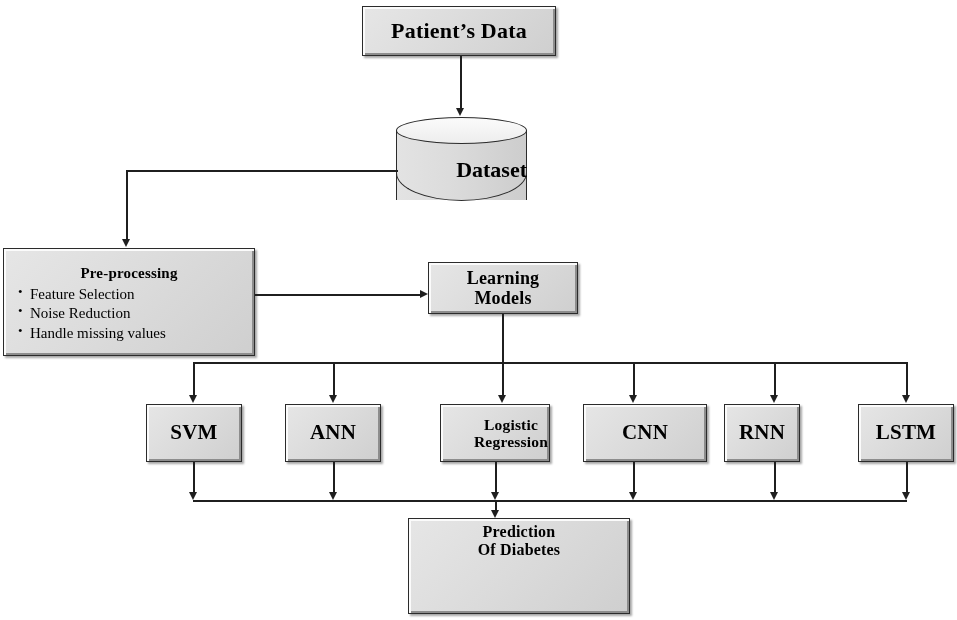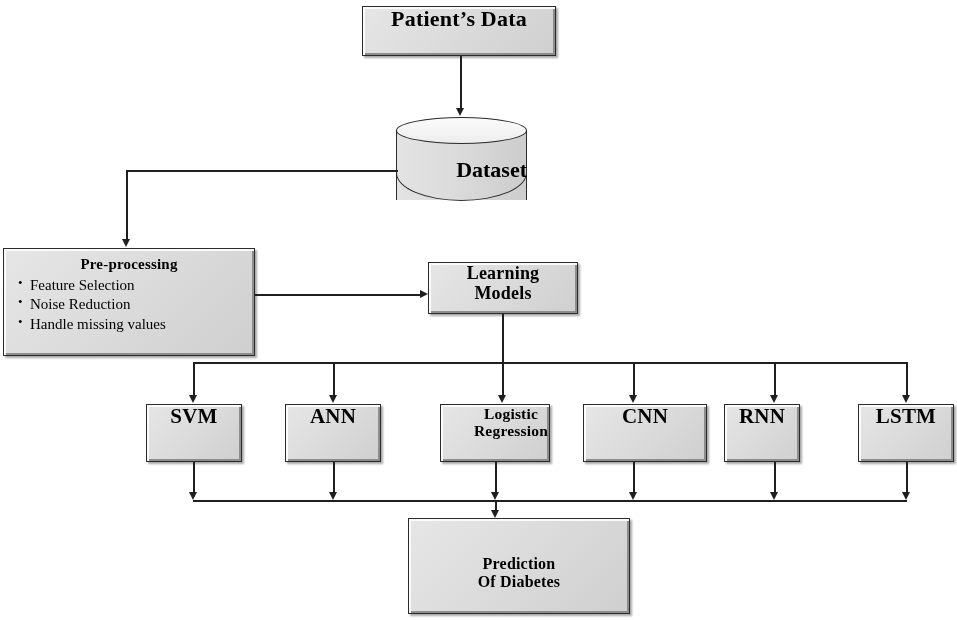--- a/index.html
+++ b/index.html
@@ -18,20 +18,21 @@
 
   
   .node {
     position: absolute;
     box-sizing: border-box;
     background: linear-gradient(135deg, #e6e6e6 0%, #dcdcdc 45%, #cfcfcf 100%);
     border: 1px solid #2b2b2b;
     display: flex;
     flex-direction: column;
     align-items: center;
+    justify-content: center;
     color: #000000;
     text-align: center;
     box-shadow:
       inset 2px 2px 0 #fbfbfb,
       inset -2px -2px 0 #8d8d8d,
       2px 2px 2px rgba(0,0,0,0.35);
   }
   .node .title {
     font-weight: bold;
     line-height: 1.12;
@@ -61,21 +62,21 @@
 
   
   #node-patient-data {
     left: 362px; top: 6px; width: 194px; height: 50px;
     font-size: 22px;
   }
   #node-preprocessing {
     left: 3px; top: 248px; width: 252px; height: 108px;
     font-size: 14.5px;
     justify-content: flex-start;
-    padding-top: 7px;
+    padding-top: 16px;
   }
   #node-preprocessing .title { font-size: 15px; margin-bottom: 2px; }
   #node-preprocessing .bullets { font-size: 15px; padding-left: 26px; }
 
   #node-learning-models {
     left: 428px; top: 262px; width: 150px; height: 52px;
     font-size: 18px;
   }
   .model-box {
     top: 404px; height: 58px;
@@ -84,22 +85,22 @@
   #node-svm   { left: 146px; width: 96px; }
   #node-ann   { left: 285px; width: 96px; }
   #node-logistic { left: 440px; width: 110px; font-size: 15.5px; padding-left: 32px; }
   #node-cnn   { left: 583px; width: 124px; }
   #node-rnn   { left: 724px; width: 76px; }
   #node-lstm  { left: 858px; width: 96px; }
 
   #node-prediction {
     left: 408px; top: 518px; width: 222px; height: 96px;
     font-size: 15px;
-    justify-content: center;
-    padding-top: 14px;
+    justify-content: flex-start;
+    padding-top: 4px;
   }
   #node-prediction .title { font-size: 16px; }
   #node-prediction .bullets {
     font-size: 15px;
     padding-left: 54px;
     margin-top: 3px;
   }
 
   
   #node-dataset {

